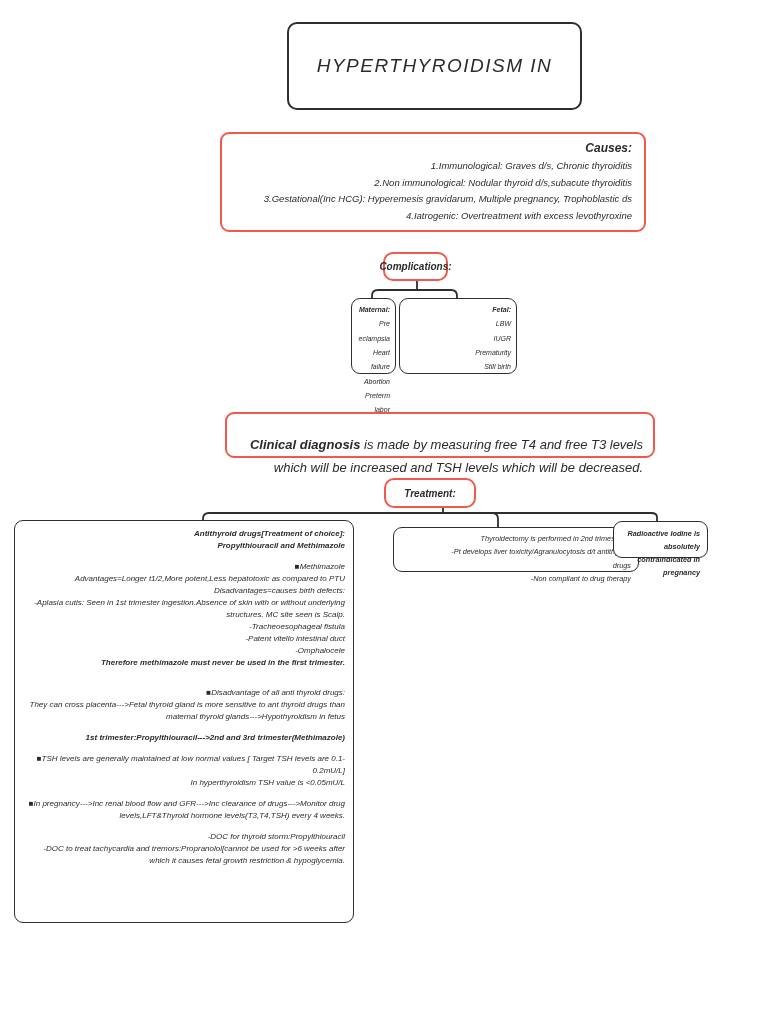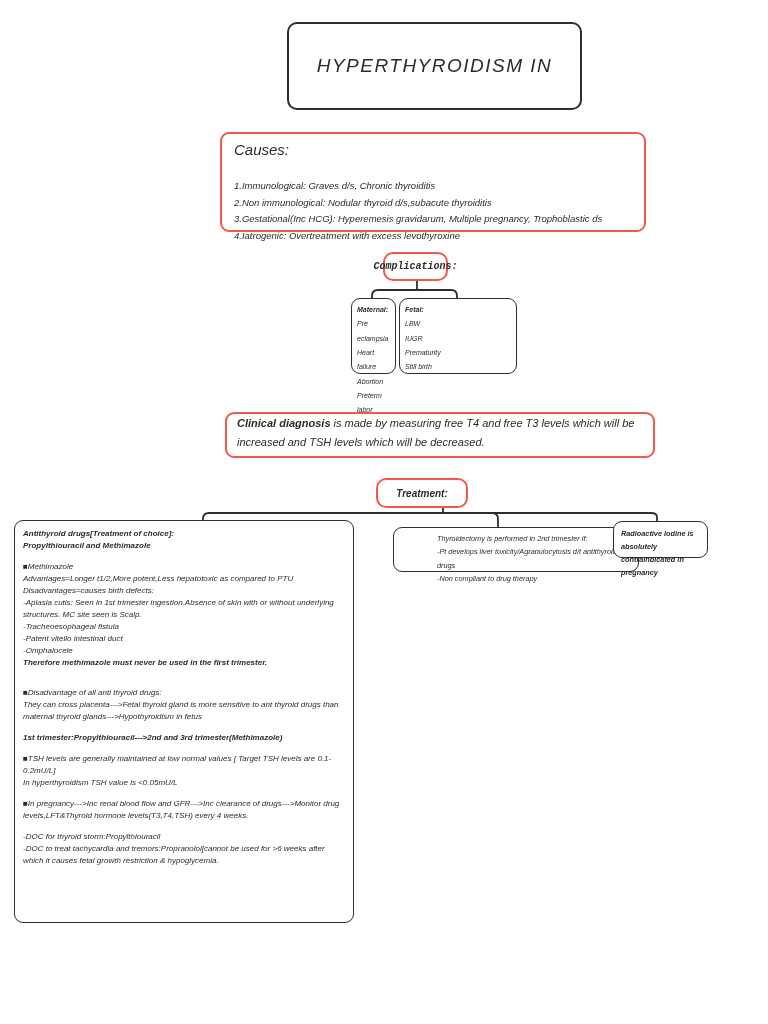--- a/index.html
+++ b/index.html
@@ -1,46 +1,46 @@
 <!DOCTYPE html>
 <html><head>
 <meta charset="utf-8">
 <style>
   html,body{margin:0;padding:0;background:#ffffff;}
   #canvas{
     position:relative;width:768px;height:1024px;background:#ffffff;overflow:hidden;
     font-family:"Liberation Sans",sans-serif;color:#2b2b2b;
   }
-  .abs{position:absolute;box-sizing:border-box;}
+  .abs{position:absolute;box-sizing:border-box;text-align:right;}
   svg.connectors{position:absolute;left:0;top:0;width:768px;height:1024px;pointer-events:none;}
 
   .node{
     border:1.6px solid #2e2e2e;border-radius:9px;background:#ffffff;
   }
   .rednode{
     border:2px solid #f2584c;border-radius:9px;background:#ffffff;
   }
   .bold{font-weight:bold;}
 
   .title-box{display:flex;flex-direction:column;justify-content:center;align-items:center;
     border-width:2px;border-radius:10px;}
   .title-box .t{font-size:19px;letter-spacing:1.5px;font-weight:500;line-height:1.9;font-style:italic;}
 
   .causes-box{padding:7px 12px;}
-  .causes-box .head{font-size:15px;font-weight:normal;font-style:italic;margin-bottom:20px;}
+  .causes-box .head{font-size:12px;font-weight:bold;font-style:italic;margin-bottom:3px;}
   .causes-box .line{font-size:9.5px;font-style:italic;line-height:1.75;}
 
   .label-pill{display:flex;align-items:center;justify-content:center;
     font-size:10px;font-weight:bold;font-style:italic;border-radius:10px;}
 
   .small-list{padding:4px 5px;}
   .small-list .line{font-size:7px;font-style:italic;line-height:2.05;}
   .small-list .line.bold{font-weight:bold;}
 
-  .diag-box{padding:0 10px;font-size:11px;font-style:italic;line-height:1.75;}
+  .diag-box{padding:20px 10px;font-size:13px;font-style:italic;line-height:1.75;}
 
   .bigbox{padding:7px 8px;}
   .bigbox .line{font-size:8px;font-style:italic;line-height:1.5;}
   .bigbox .line.bold{font-weight:bold;}
   .bigbox .line.blank{height:9px;}
 
   .midbox{padding:4px 7px;}
   .midbox .line{font-size:7.3px;font-style:italic;line-height:1.85;margin-left:36px;}
 
   .rightbox{padding:5px 7px;}
@@ -68,21 +68,21 @@
   <div class="abs rednode causes-box" style="left:220px;top:132px;width:426px;height:100px;">
     <div class="head">Causes:</div>
     <div>
         <div class="line">1.Immunological: Graves d/s, Chronic thyroiditis</div>
         <div class="line">2.Non immunological: Nodular thyroid d/s,subacute thyroiditis</div>
         <div class="line">3.Gestational(Inc HCG): Hyperemesis gravidarum, Multiple pregnancy, Trophoblastic ds</div>
         <div class="line">4.Iatrogenic: Overtreatment with excess levothyroxine</div>
       </div>
   </div>
 
-  <div class="abs rednode label-pill" style="left:383px;top:252px;width:65px;height:29px;font-family:Liberation Mono, monospace;">
+  <div class="abs rednode label-pill" style="left:383px;top:252px;width:65px;height:29px;">
     <span>Complications:</span>
   </div>
 
   <div class="abs node small-list" style="left:351px;top:298px;width:45px;height:76px;">
     <div>
         <div class="line bold">Maternal:</div>
         <div class="line">Pre eclampsia</div>
         <div class="line">Heart failure</div>
         <div class="line">Abortion</div>
         <div class="line">Preterm labor</div>
@@ -96,21 +96,21 @@
         <div class="line">IUGR</div>
         <div class="line">Prematurity</div>
         <div class="line">Still birth</div>
       </div>
   </div>
 
   <div class="abs rednode diag-box" style="left:225px;top:412px;width:430px;height:46px;">
     <span class="bold">Clinical diagnosis</span><span> is made by measuring free T4 and free T3 levels which will be increased and TSH levels which will be decreased.</span>
   </div>
 
-  <div class="abs rednode label-pill" style="left:376px;top:478px;width:92px;height:30px;">
+  <div class="abs rednode label-pill" style="left:384px;top:478px;width:92px;height:30px;">
     <span>Treatment:</span>
   </div>
 
   <div class="abs node bigbox" style="left:14px;top:520px;width:340px;height:403px;">
     <div>
         <div class="line bold">Antithyroid drugs[Treatment of choice]:</div>
         <div class="line bold">Propylthiouracil and Methimazole</div>
         <div class="line blank"></div>
         <div class="line">■Methimazole</div>
         <div class="line">Advantages=Longer t1/2,More potent,Less hepatotoxic as compared to PTU</div>

